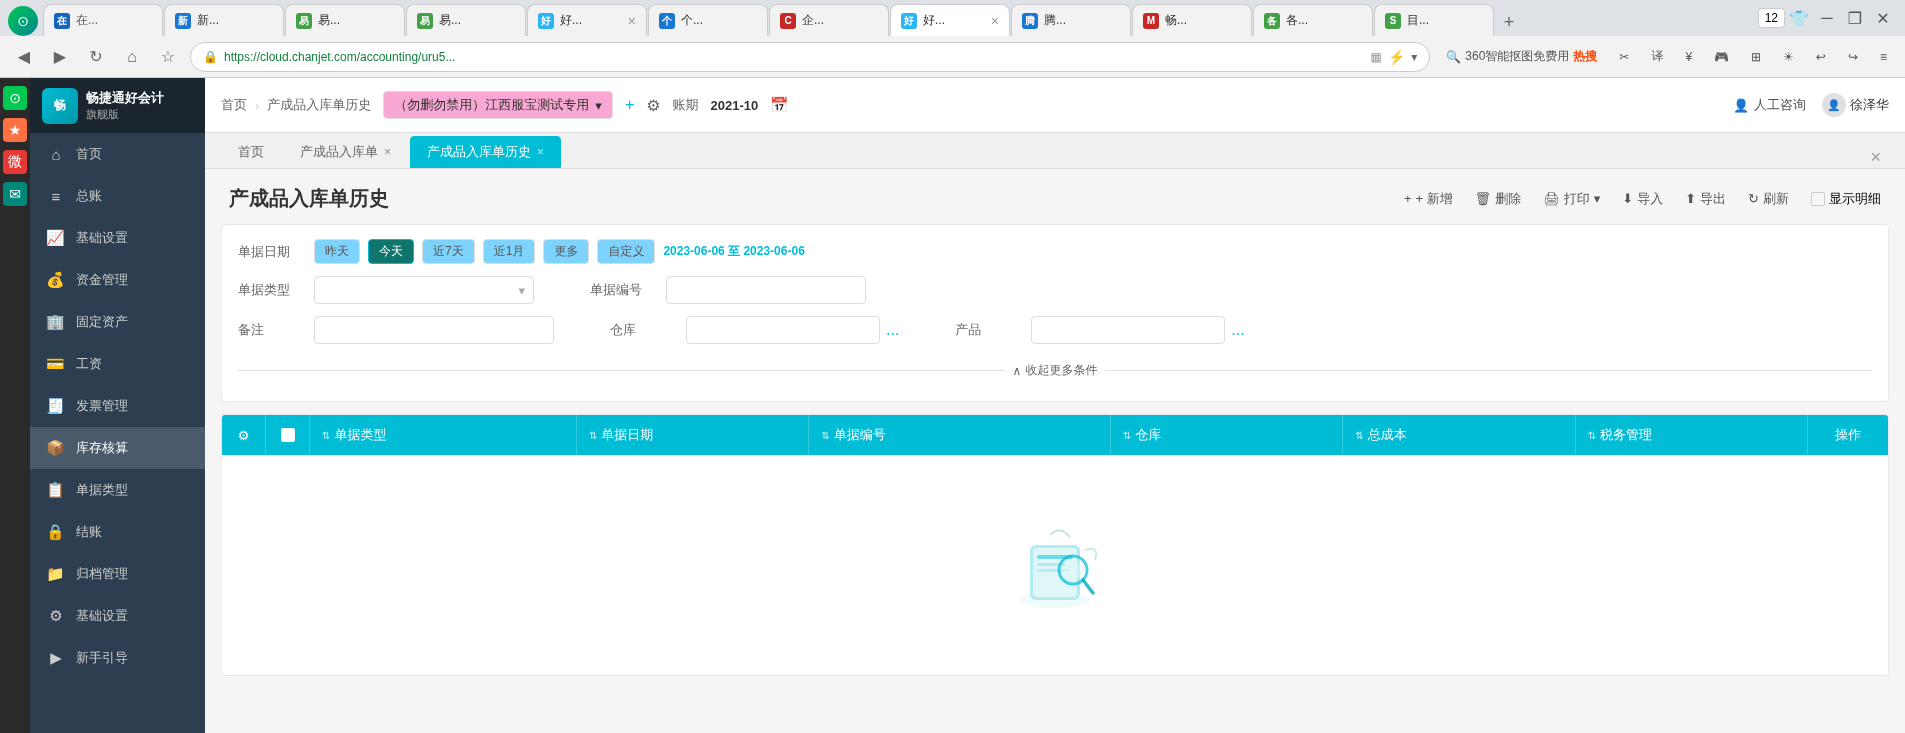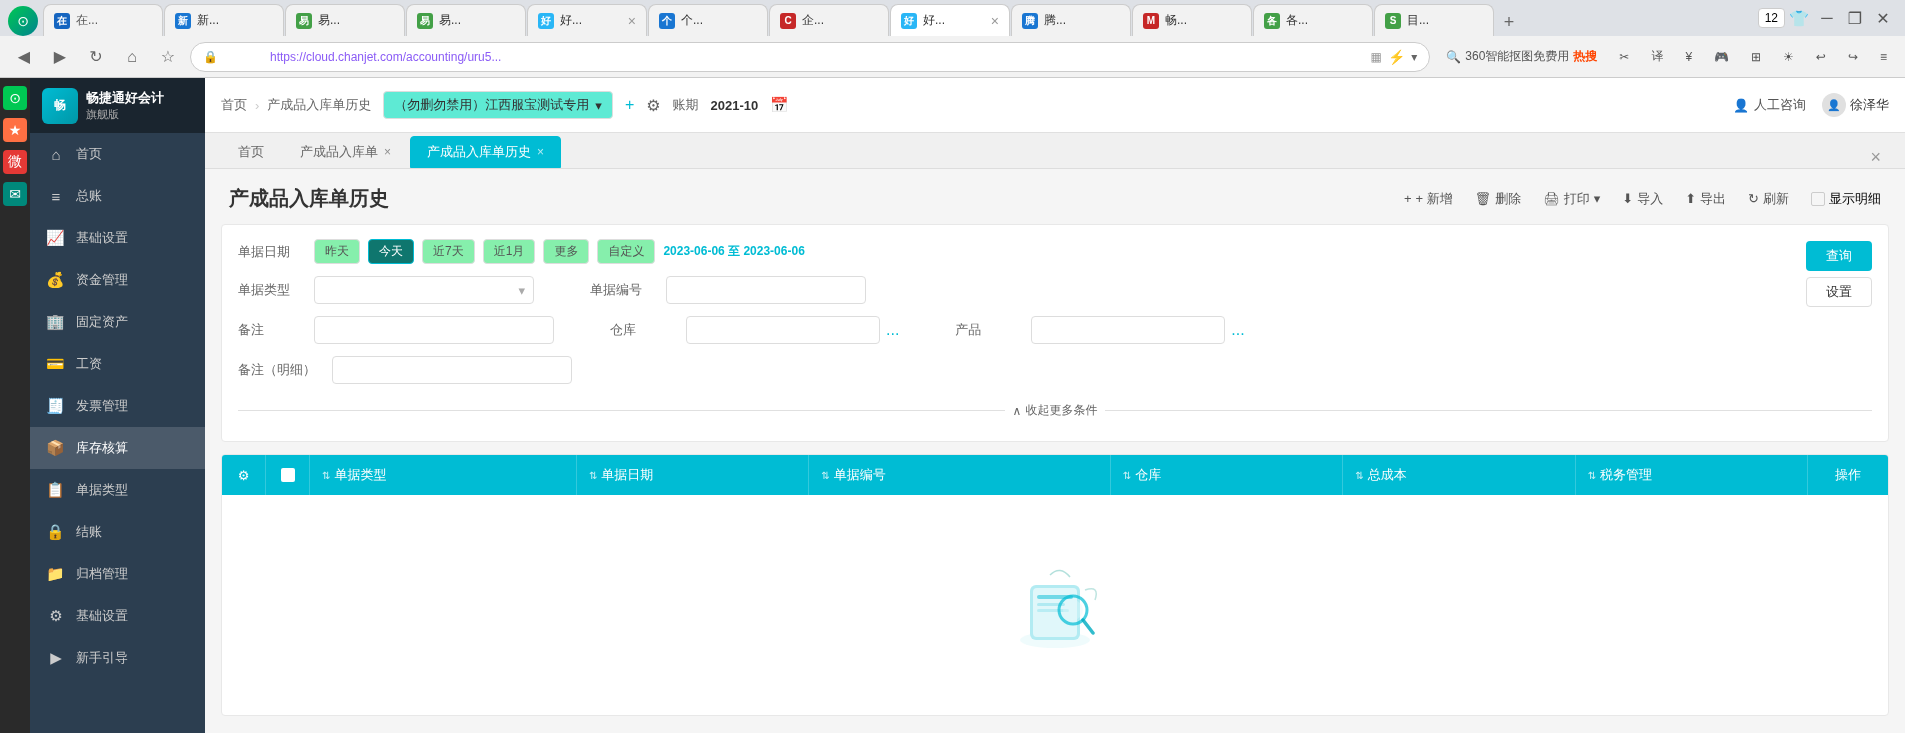--- a/index.html
+++ b/index.html
@@ -15,21 +15,21 @@
     .tab-add { width: 28px; height: 28px; display: flex; align-items: center; justify-content: center; cursor: pointer; color: #666; font-size: 18px; }
     .tab-count { background: #fff; border: 1px solid #ccc; border-radius: 4px; padding: 2px 6px; font-size: 12px; }
     .tab-actions { margin-left: auto; display: flex; align-items: center; gap: 0; padding-bottom: 4px; }
     .tab-action-btn { width: 28px; height: 28px; display: flex; align-items: center; justify-content: center; cursor: pointer; color: #555; font-size: 16px; }
 
     
     .address-bar { height: 42px; background: #f2f2f2; border-bottom: 1px solid #ccc; display: flex; align-items: center; padding: 0 10px; gap: 8px; }
     .nav-btn { width: 28px; height: 28px; display: flex; align-items: center; justify-content: center; cursor: pointer; color: #666; font-size: 16px; border-radius: 50%; }
     .url-bar { flex: 1; height: 30px; background: #fff; border: 1px solid #ccc; border-radius: 15px; display: flex; align-items: center; padding: 0 12px; gap: 6px; font-size: 12px; color: #333; }
     .url-lock { color: #4caf50; font-size: 12px; }
-    .url-text { flex: 1; color: #8b5cf6; margin-left: 46px; }
+    .url-text { flex: 1; color: #15803d; }
     .toolbar-right { display: flex; align-items: center; gap: 6px; }
     .toolbar-btn { height: 28px; padding: 0 8px; display: flex; align-items: center; gap: 4px; cursor: pointer; font-size: 12px; color: #555; border-radius: 4px; }
     .hot-tag { color: #ff4500; font-weight: bold; }
 
     
     .app-area { flex: 1; display: flex; overflow: hidden; }
 
     
     .icon-bar { width: 30px; background: #2a2a2a; display: flex; flex-direction: column; align-items: center; padding: 8px 0; gap: 8px; }
     .icon-bar-item { width: 24px; height: 24px; border-radius: 4px; display: flex; align-items: center; justify-content: center; cursor: pointer; font-size: 14px; }
@@ -43,21 +43,21 @@
     .sidebar-menu { flex: 1; overflow-y: auto; }
     .sidebar-item { height: 42px; display: flex; align-items: center; padding: 0 16px; gap: 10px; cursor: pointer; color: #ccc; font-size: 13px; }
     .sidebar-item.active { background: rgba(255,255,255,0.15); color: #fff; }
     .sidebar-item-icon { font-size: 15px; width: 20px; text-align: center; }
 
     
     .main-content { flex: 1; display: flex; flex-direction: column; background: #f5f5f5; overflow: hidden; }
 
     
     .main-topbar { height: 55px; background: #fff; border-bottom: 1px solid #e0e0e0; display: flex; align-items: center; padding: 0 16px; gap: 12px; }
-    .company-select { display: flex; align-items: center; gap: 6px; padding: 4px 10px; border: 1px solid #ddd; border-radius: 4px; cursor: pointer; font-size: 13px; color: #333; background: #5eead4; }
+    .company-select { display: flex; align-items: center; gap: 6px; padding: 4px 10px; border: 1px solid #ddd; border-radius: 4px; cursor: pointer; font-size: 13px; color: #333; background: #f9a8d4; }
     .topbar-right { margin-left: auto; display: flex; align-items: center; gap: 16px; }
     .topbar-btn { display: flex; align-items: center; gap: 4px; cursor: pointer; font-size: 13px; color: #555; }
     .topbar-user { display: flex; align-items: center; gap: 4px; cursor: pointer; font-size: 13px; color: #333; }
 
     
     .page-tabs { height: 36px; background: #f0f0f0; border-bottom: 1px solid #ddd; display: flex; align-items: flex-end; padding: 0 16px; gap: 2px; }
     .page-tab { height: 32px; padding: 0 16px; display: flex; align-items: center; gap: 6px; cursor: pointer; font-size: 13px; border-radius: 4px 4px 0 0; color: #666; border: 1px solid transparent; }
     .page-tab.active { background: #00bcd4; color: #fff; border-color: #00bcd4; }
     .page-tab .close-icon { font-size: 12px; color: inherit; opacity: 0.7; }
 
@@ -69,21 +69,21 @@
     .page-title { font-size: 20px; font-weight: bold; color: #333; }
     .toolbar { display: flex; align-items: center; gap: 6px; }
     .toolbar-action { display: flex; align-items: center; gap: 4px; padding: 4px 8px; cursor: pointer; font-size: 13px; color: #555; border: none; background: none; }
 
     
     .filter-area { background: #fff; margin: 0 16px 12px; border-radius: 4px; padding: 14px 16px; border: 1px solid #e8e8e8; }
     .filter-row { display: flex; align-items: center; gap: 16px; margin-bottom: 12px; }
     .filter-row:last-child { margin-bottom: 0; }
     .filter-label { color: #666; font-size: 13px; white-space: nowrap; min-width: 60px; }
     .date-filter { display: flex; align-items: center; gap: 8px; }
-    .date-btn { padding: 3px 10px; border: 1px solid #ddd; border-radius: 4px; cursor: pointer; font-size: 12px; color: #555; background: #86efac; }
+    .date-btn { padding: 3px 10px; border: 1px solid #ddd; border-radius: 4px; cursor: pointer; font-size: 12px; color: #555; background: #7dd3fc; }
     .date-btn.active { background: #0f766e; color: #fff; border-color: #00bcd4; }
     .date-range-text { font-size: 12px; color: #00bcd4; font-weight: bold; }
     .filter-select { display: flex; align-items: center; gap: 6px; }
     .filter-select-box { min-width: 180px; height: 28px; border: 1px solid #ddd; border-radius: 4px; display: flex; align-items: center; padding: 0 8px; cursor: pointer; font-size: 13px; background: #fff; justify-content: space-between; }
     .filter-input { height: 28px; border: 1px solid #ddd; border-radius: 4px; min-width: 200px; padding: 0 8px; font-size: 13px; }
     .filter-dots { color: #00bcd4; cursor: pointer; font-size: 16px; }
     .collapse-btn { display: flex; align-items: center; gap: 4px; cursor: pointer; color: #666; font-size: 12px; margin: 8px auto; }
     .collapse-line { flex: 1; height: 1px; background: #e0e0e0; }
     .btn-query { background: #00bcd4; color: #fff; border: none; border-radius: 4px; padding: 6px 20px; cursor: pointer; font-size: 13px; }
     .btn-setting { background: #fff; color: #333; border: 1px solid #ddd; border-radius: 4px; padding: 5px 16px; cursor: pointer; font-size: 13px; }
@@ -408,30 +408,22 @@
                   <input class="filter-input" type="text" style="min-width: 120px;">
                   <span class="filter-dots">...</span>
                 </div>
                 <span class="filter-label" style="margin-left:40px;">产品</span>
                 <div style="display:flex;align-items:center;gap:6px;">
                   <input class="filter-input" type="text" style="min-width: 120px;">
                   <span class="filter-dots">...</span>
                 </div>
               </div>
 
-              <div class="filter-row">
-                <span class="filter-label">备注（明细）</span>
-                <input class="filter-input" type="text" style="min-width: 240px;">
-              </div>
-            </div>
-
-            <div class="filter-right">
-              <button class="btn-query">查询</button>
-              <button class="btn-setting">设置</button>
-            </div>
+            </div>
+
           </div>
 
           <div style="display:flex;align-items:center;gap:8px;margin-top:10px;">
             <div class="collapse-line"></div>
             <div class="collapse-btn">
               <span>∧</span>
               <span>收起更多条件</span>
             </div>
             <div class="collapse-line"></div>
           </div>

